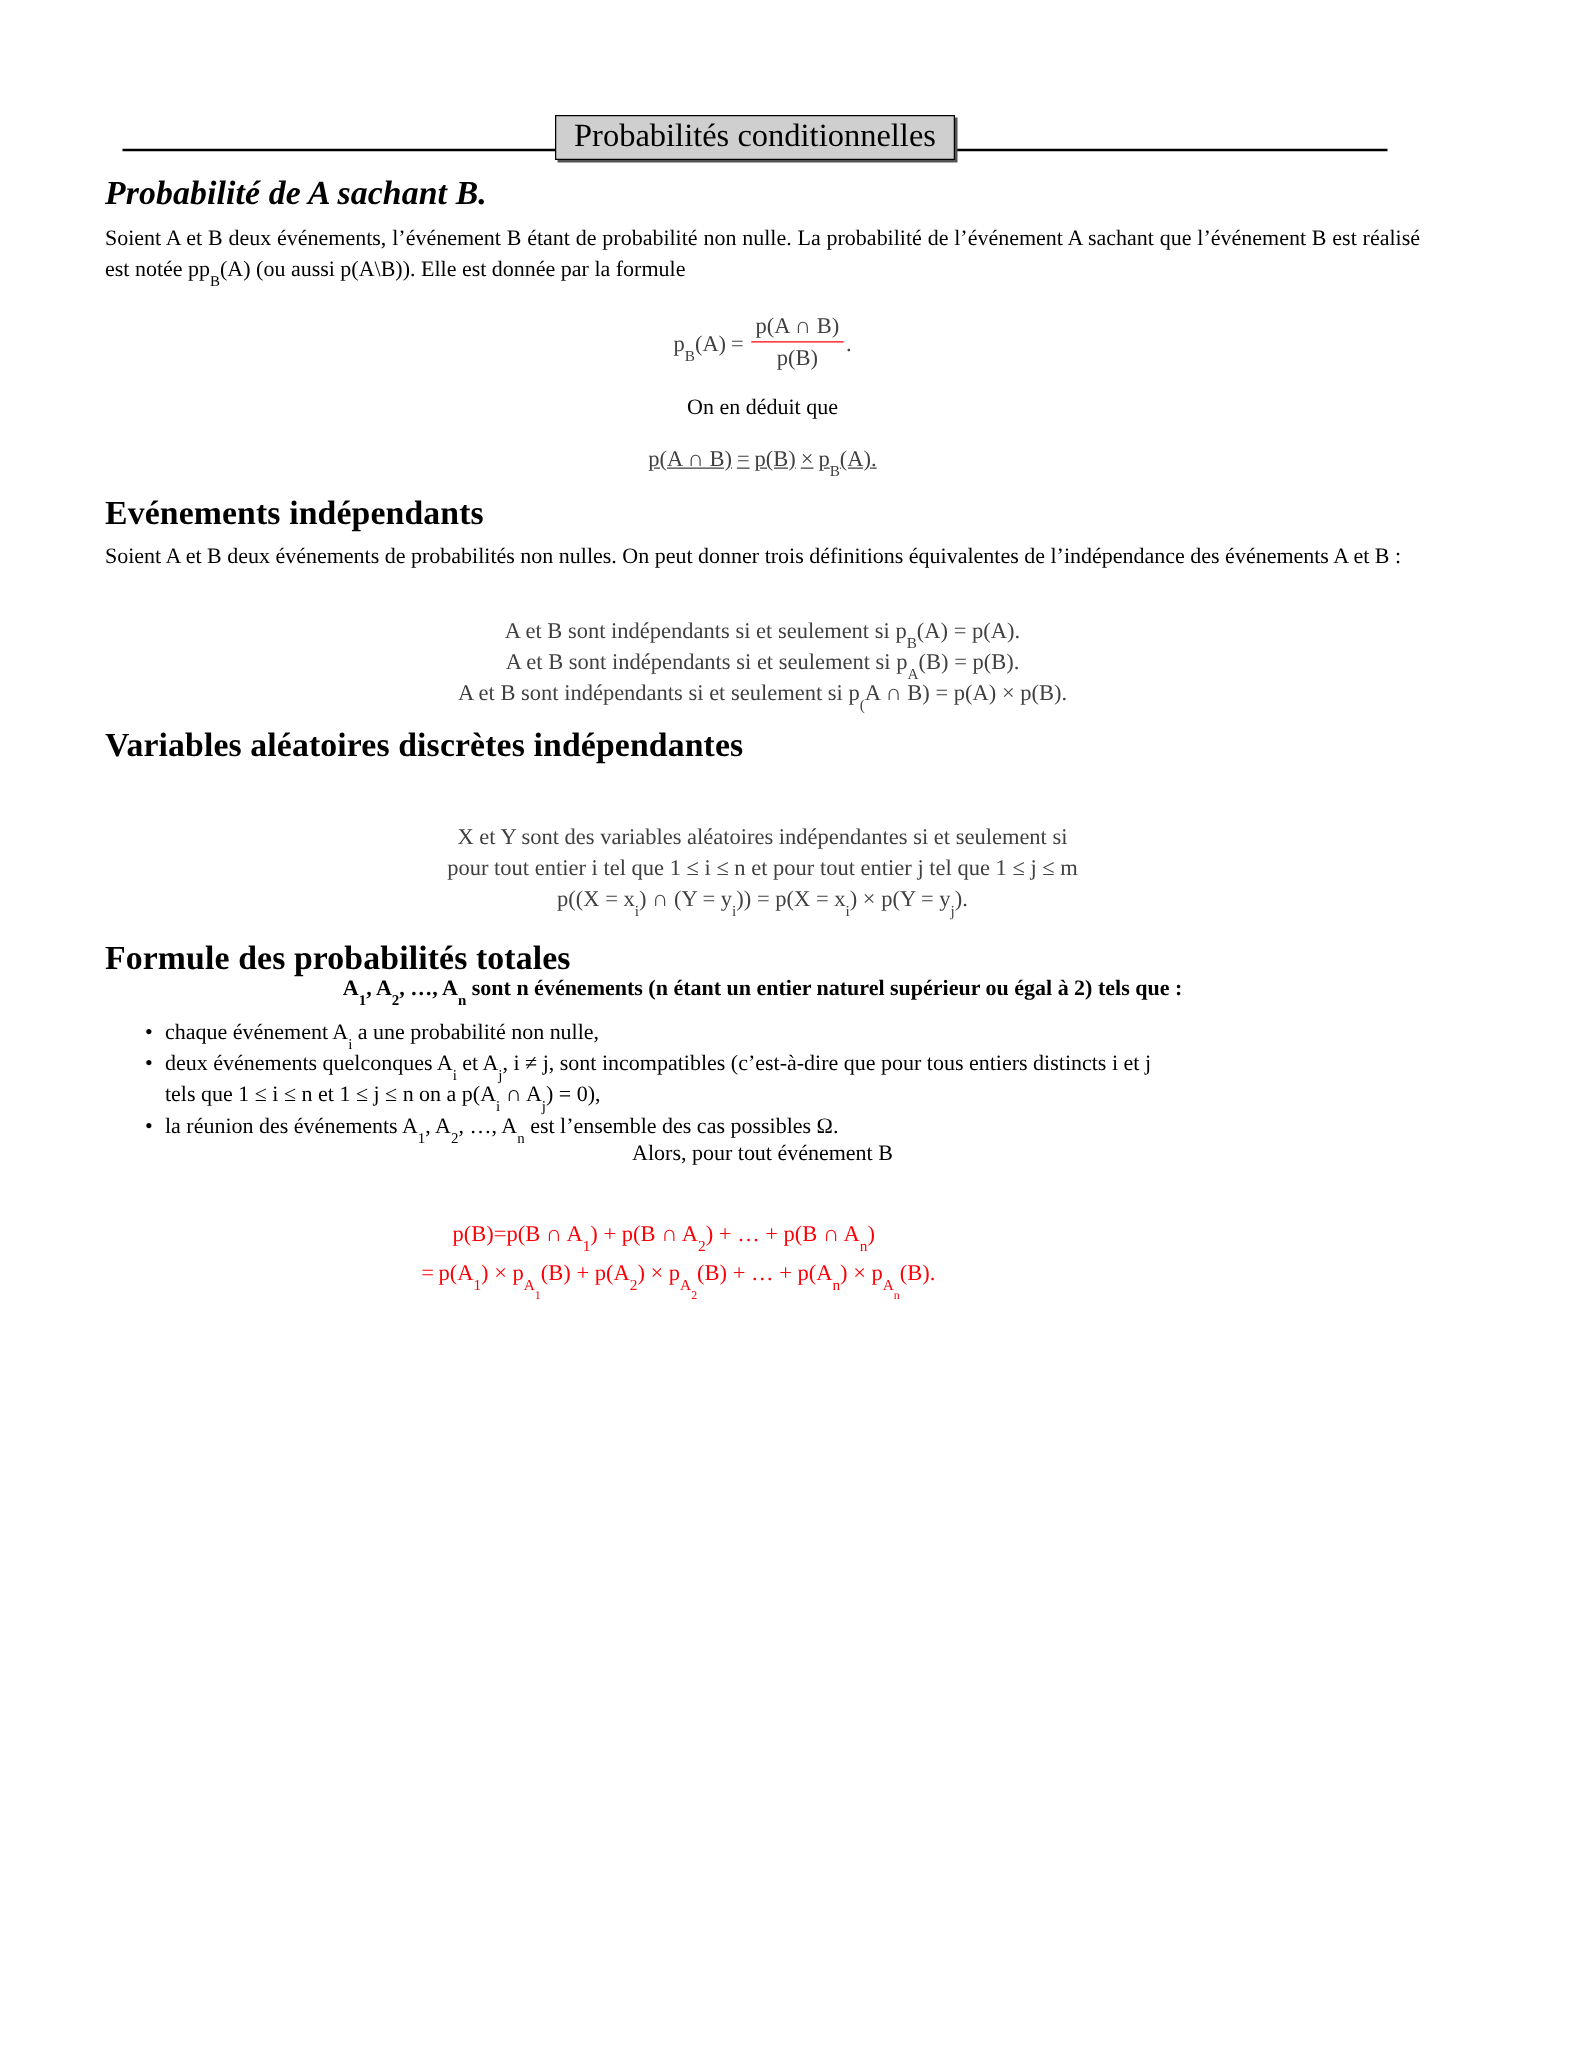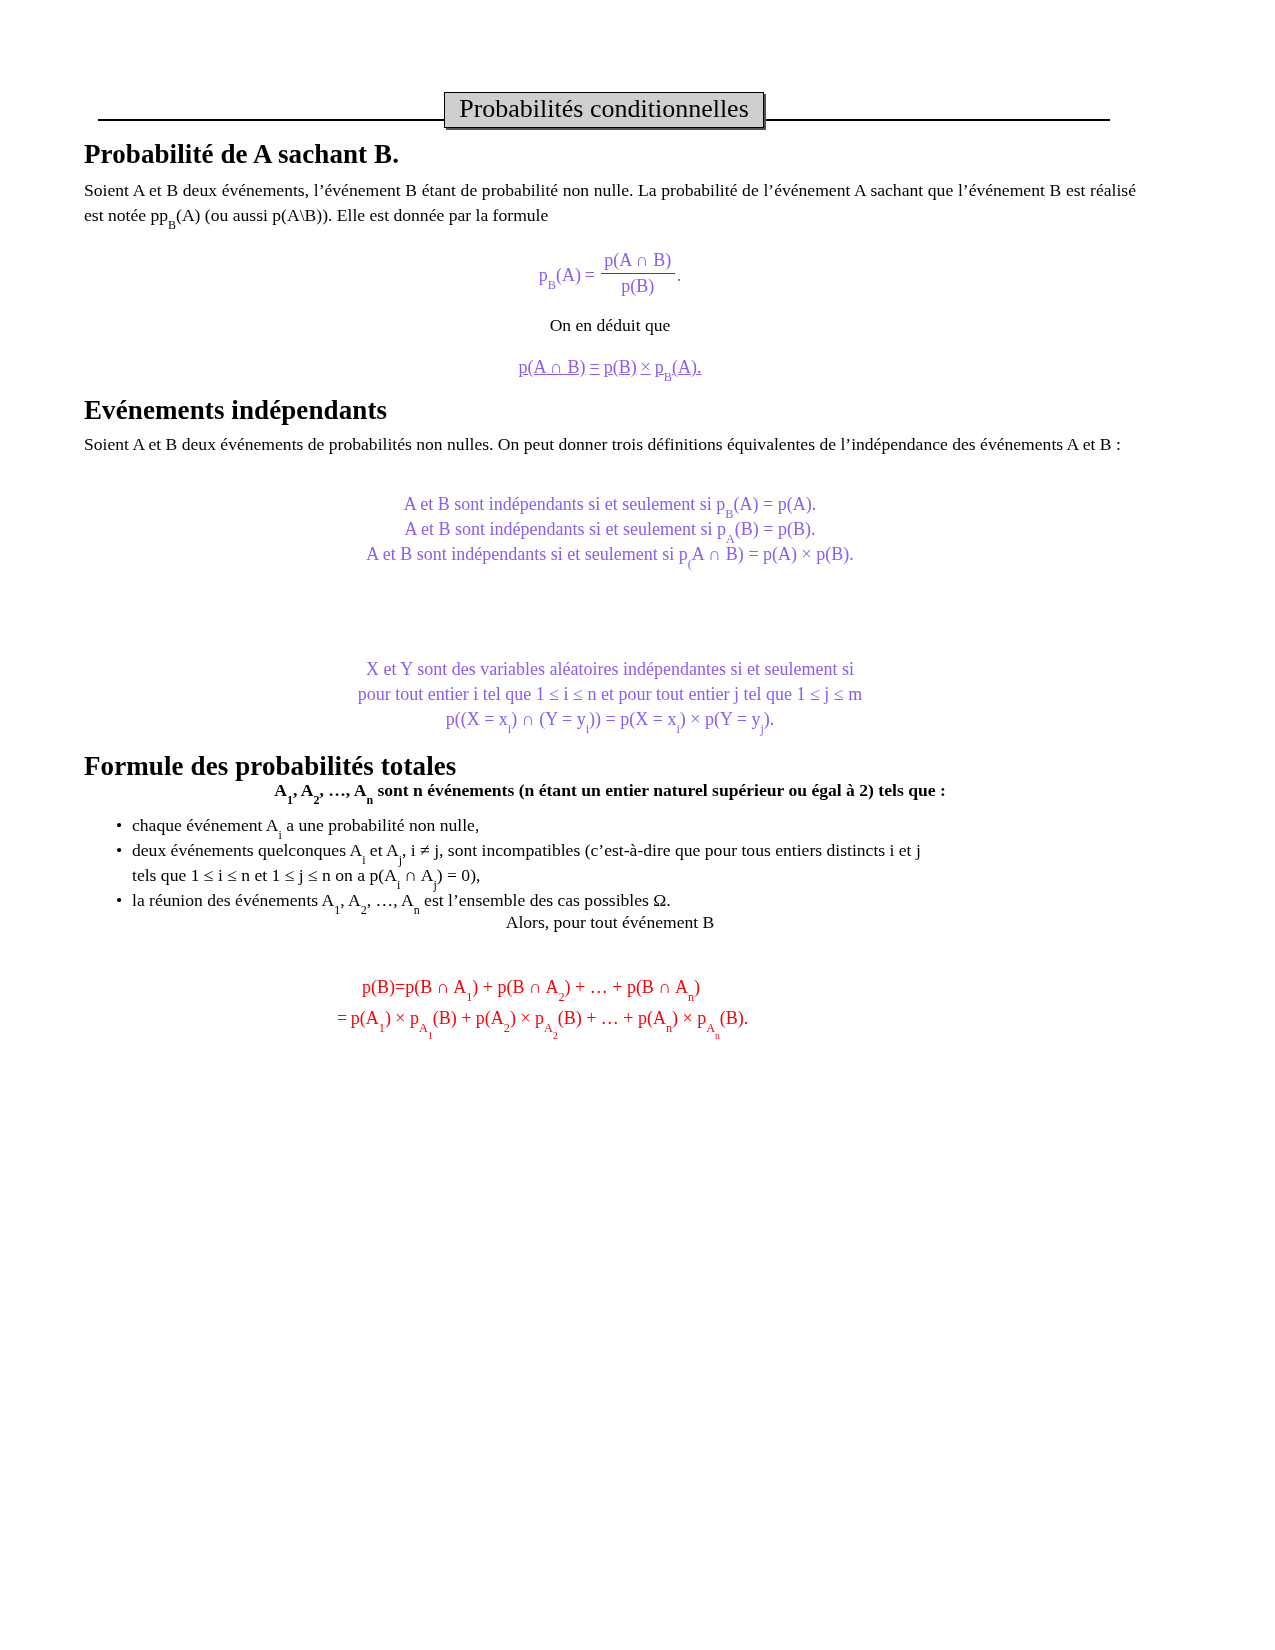--- a/index.html
+++ b/index.html
@@ -49,21 +49,21 @@
     position:absolute;
     font-size:17.6px;
     line-height:25px;
     text-align:justify;
   }
   .para.nojust { text-align:center; }
 
   
   .redblock {
     position:absolute;
-    color:#8b5cf6;
+    color:#404040;
     font-size:18px;
     line-height:25px;
     text-align:center;
   }
 
   
   .m { font-family:"Liberation Serif","DejaVu Serif",serif; }
   sub { font-size:0.68em; line-height:0; position:relative; bottom:-0.30em; }
   sub sub { font-size:0.78em; }
   .op { margin:0 .22em; }
@@ -112,21 +112,21 @@
 </head>
 <body>
 
 <div class="page">
 
   <div class="title-rule"></div>
   <div class="title-wrap">
     <span class="title-box">Probabilités conditionnelles</span>
   </div>
 
-  <h2 class="sec" style="left:84px; top:140px;">Probabilité de A sachant B.</h2>
+  <h2 class="sec" style="left:84px; top:140px;font-style:italic;">Probabilité de A sachant B.</h2>
 
   <div class="para" style="left:84px; top:178px; width:1052px;">
     <span>Soient A et B deux événements, l’événement B étant de probabilité non nulle. La probabilité de l’événement A sachant que l’événement B est réalisé est notée p</span><span class="m">p<sub>B</sub></span><span>(A) (ou aussi p(A\B)). Elle est donnée par la formule</span>
   </div>
 
   <div class="redblock" style="left:84px; top:248px; width:1052px;">
     <span class="m"><span>p</span><sub>B</sub><span>(A)</span></span><span class="op">=</span><span class="frac"><span class="num">p(A ∩ B)</span><span class="den">p(B)</span></span><span>.</span>
   </div>
 
   <div class="para nojust" style="left:84px; top:313px; width:1052px;">On en déduit que</div>
@@ -138,20 +138,21 @@
   <h2 class="sec" style="left:84px; top:396px;">Evénements indépendants</h2>
 
   <div class="para" style="left:84px; top:432px; width:1052px;">Soient A et B deux événements de probabilités non nulles. On peut donner trois définitions équivalentes de l’indépendance des événements A et B :</div>
 
   <div class="redblock" style="left:84px; top:492px; width:1052px;">
     <div><span>A et B sont indépendants si et seulement si </span><span class="m"><span>p</span><sub>B</sub><span>(A)</span></span><span> = </span><span>p(A).</span></div>
     <div><span>A et B sont indépendants si et seulement si </span><span class="m"><span>p</span><sub>A</sub><span>(B)</span></span><span> = </span><span>p(B).</span></div>
     <div><span>A et B sont indépendants si et seulement si </span><span class="m"><span>p</span><sub>(</sub><span>A ∩ B)</span></span><span> = </span><span>p(A) × p(B).</span></div>
   </div>
 
+  <h2 class="sec" style="left:84px; top:582px;">Variables aléatoires discrètes indépendantes</h2>
 
 
   <div class="redblock" style="left:84px; top:657px; width:1052px;">
     <div>X et Y sont des variables aléatoires indépendantes si et seulement si</div>
     <div>pour tout entier i tel que 1 ≤ i ≤ n et pour tout entier j tel que 1 ≤ j ≤ m</div>
     <div><span>p((X = x</span><sub>i</sub><span>) ∩ (Y = y</span><sub>i</sub><span>)) = p(X = x</span><sub>i</sub><span>) × p(Y = y</span><sub>j</sub><span>).</span></div>
   </div>
 
   <h2 class="sec" style="left:84px; top:752px;text-align:center;">Formule des probabilités totales</h2>
 

